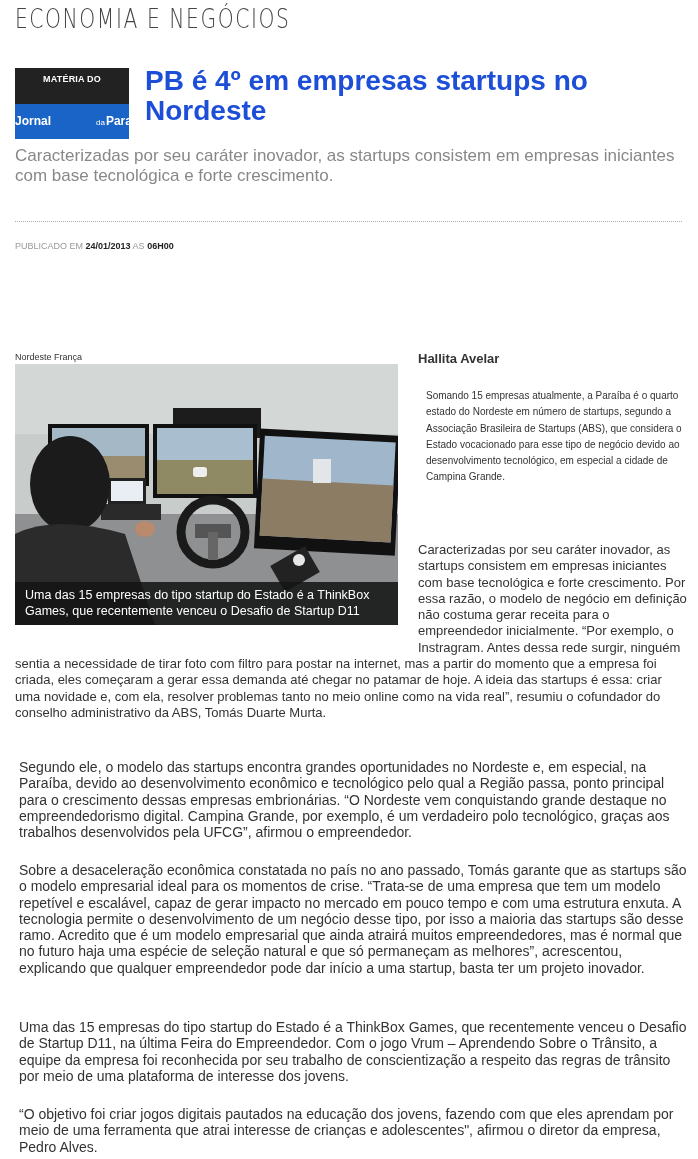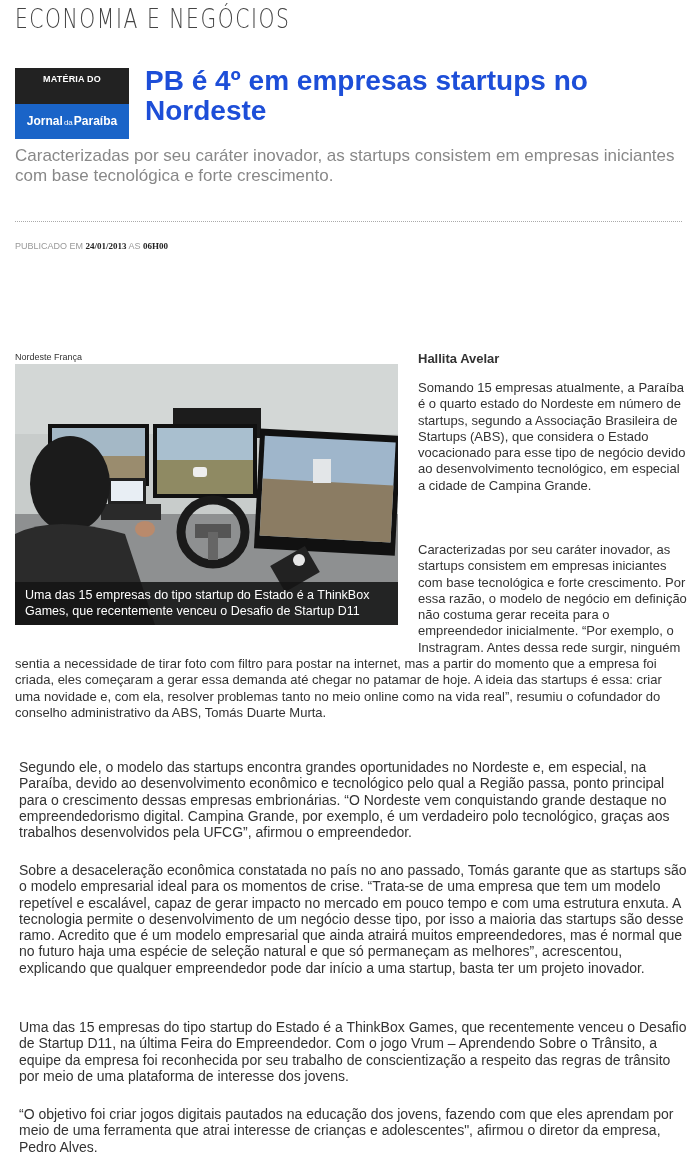--- a/index.html
+++ b/index.html
@@ -20,58 +20,58 @@
     .badge-top {
       height: 36px; background: #222222; color: #ffffff;
       font-size: 9px; font-weight: bold; text-align: center; line-height: 22px;
       letter-spacing: 0.2px;
     }
     .badge-bottom {
       height: 35px; background: #1a64c8; color: #ffffff;
       text-align: center; line-height: 34px; font-weight: bold;
       font-size: 12px; white-space: nowrap;
     }
-    .badge-bottom .da { font-size: 8px; font-weight: normal; margin: 0 1px; }
+    .badge-bottom .da { font-size: 8px; font-weight: normal; margin: 0 1px; padding-left: 44px; }
     .headline {
       position: absolute; left: 145px; top: 66px; width: 520px;
       font-size: 28px; font-weight: bold; line-height: 30px; color: #1d4ed8;
       margin: 0;
     }
     .summary {
       position: absolute; left: 15px; top: 146px; width: 660px;
       font-size: 17px; line-height: 20px; color: #888888;
     }
     .divider {
       position: absolute; left: 15px; top: 221px; width: 667px;
       border-top: 1px dotted #aaaaaa;
     }
     .published {
       position: absolute; left: 15px; top: 241px;
       font-size: 9px; color: #999999; white-space: nowrap;
     }
-    .published b { color: #222222; font-family: Liberation Serif, serif; }
+    .published b { color: #222222; }
     .photo-credit {
       position: absolute; left: 15px; top: 352px; font-size: 9px; color: #333;
     }
     .photo {
       position: absolute; left: 15px; top: 364px; width: 383px; height: 261px;
       overflow: hidden; background: #c9cdcc;
     }
     .photo svg { display: block; }
     .caption {
       position: absolute; left: 0; bottom: 0; width: 100%;
       background: rgba(20,20,20,0.88); color: #ffffff;
       font-size: 12.5px; line-height: 16px; padding: 5px 8px 6px 10px; box-sizing: border-box;
     }
     .author {
       position: absolute; left: 418px; top: 351px; font-size: 13px; font-weight: bold; color: #333;
     }
     .p-side {
       position: absolute; left: 418px; width: 270px;
-      font-size: 13px; line-height: 16.3px; color: #333; margin: 0;
+      font-size: 10px; line-height: 16.3px; color: #333; margin: 8px;
     }
     .p-full {
       position: absolute; left: 15px; width: 672px;
       font-size: 14px; line-height: 16.3px; color: #333; margin: 4px;
     }
     .wrap-block {
       position: absolute; left: 15px; top: 542px; width: 672px;
       font-size: 13px; line-height: 16.3px; color: #333;
     }
     .wrap-block .float-spacer { float: left; width: 403px; height: 98px; }

